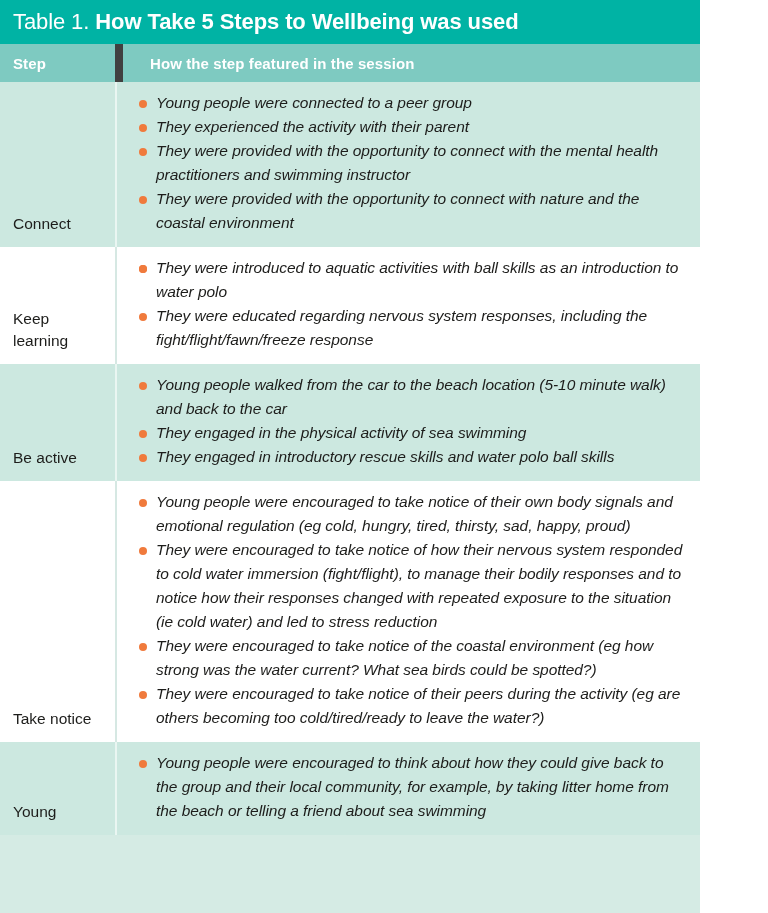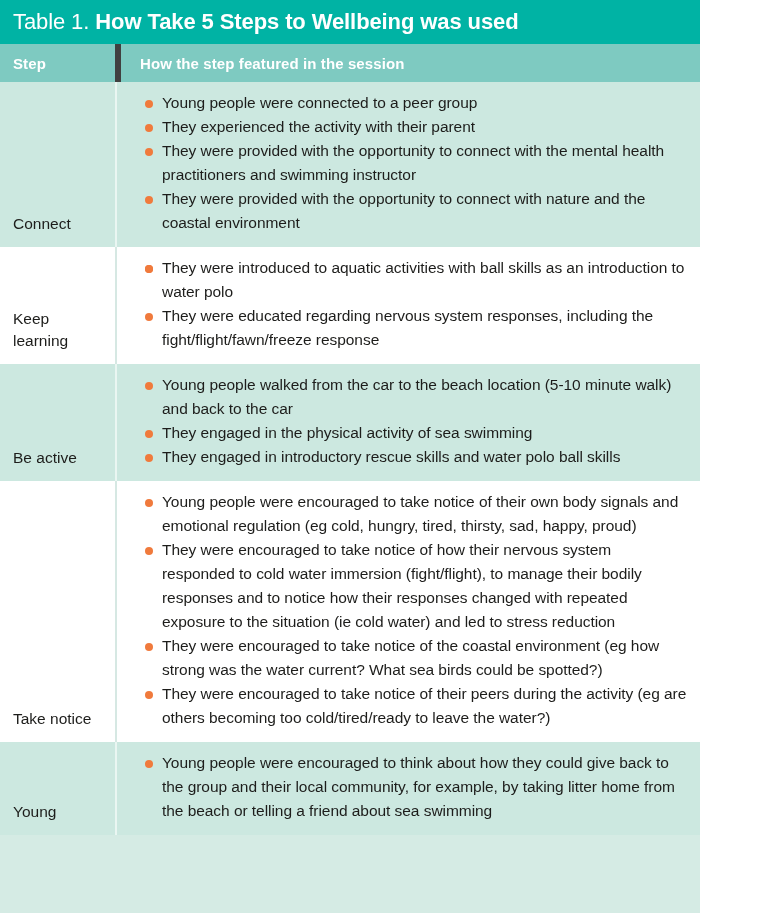--- a/index.html
+++ b/index.html
@@ -67,22 +67,22 @@
 
   .col-step {
     width: 115px;
     flex: 0 0 115px;
     padding-left: 13px;
     border-radius: 14px;
   }
 
   .col-desc {
     flex: 1 1 auto;
-    padding-left: 19px;
-    border-left: 6px solid #404040;
+    padding-left: 27px;
+    border-left: 8px solid #404040;
   }
 
   
   .rows {
     display: flex;
     flex-direction: column;
     flex: 1 1 auto;
   }
 
   .row {
@@ -97,22 +97,23 @@
     width: 115px;
     flex: 0 0 115px;
     padding: 9px 8px 12px 13px;
     color: #1D1D1B;
     font-size: 15.5px;
     line-height: 22px;
   }
 
   .row .desc-cell {
     flex: 1 1 auto;
-    padding: 9px 12px 12px 28px;
+    padding: 9px 12px 12px 22px;
     border-left: 2px solid #EAF6F2;
+    font-style: italic;
   }
 
   .row.shade-light .desc-cell { border-left-color: #D6E8E3; }
 
   .bullets {
     list-style: none;
   }
 
   .bullets li {
     position: relative;

